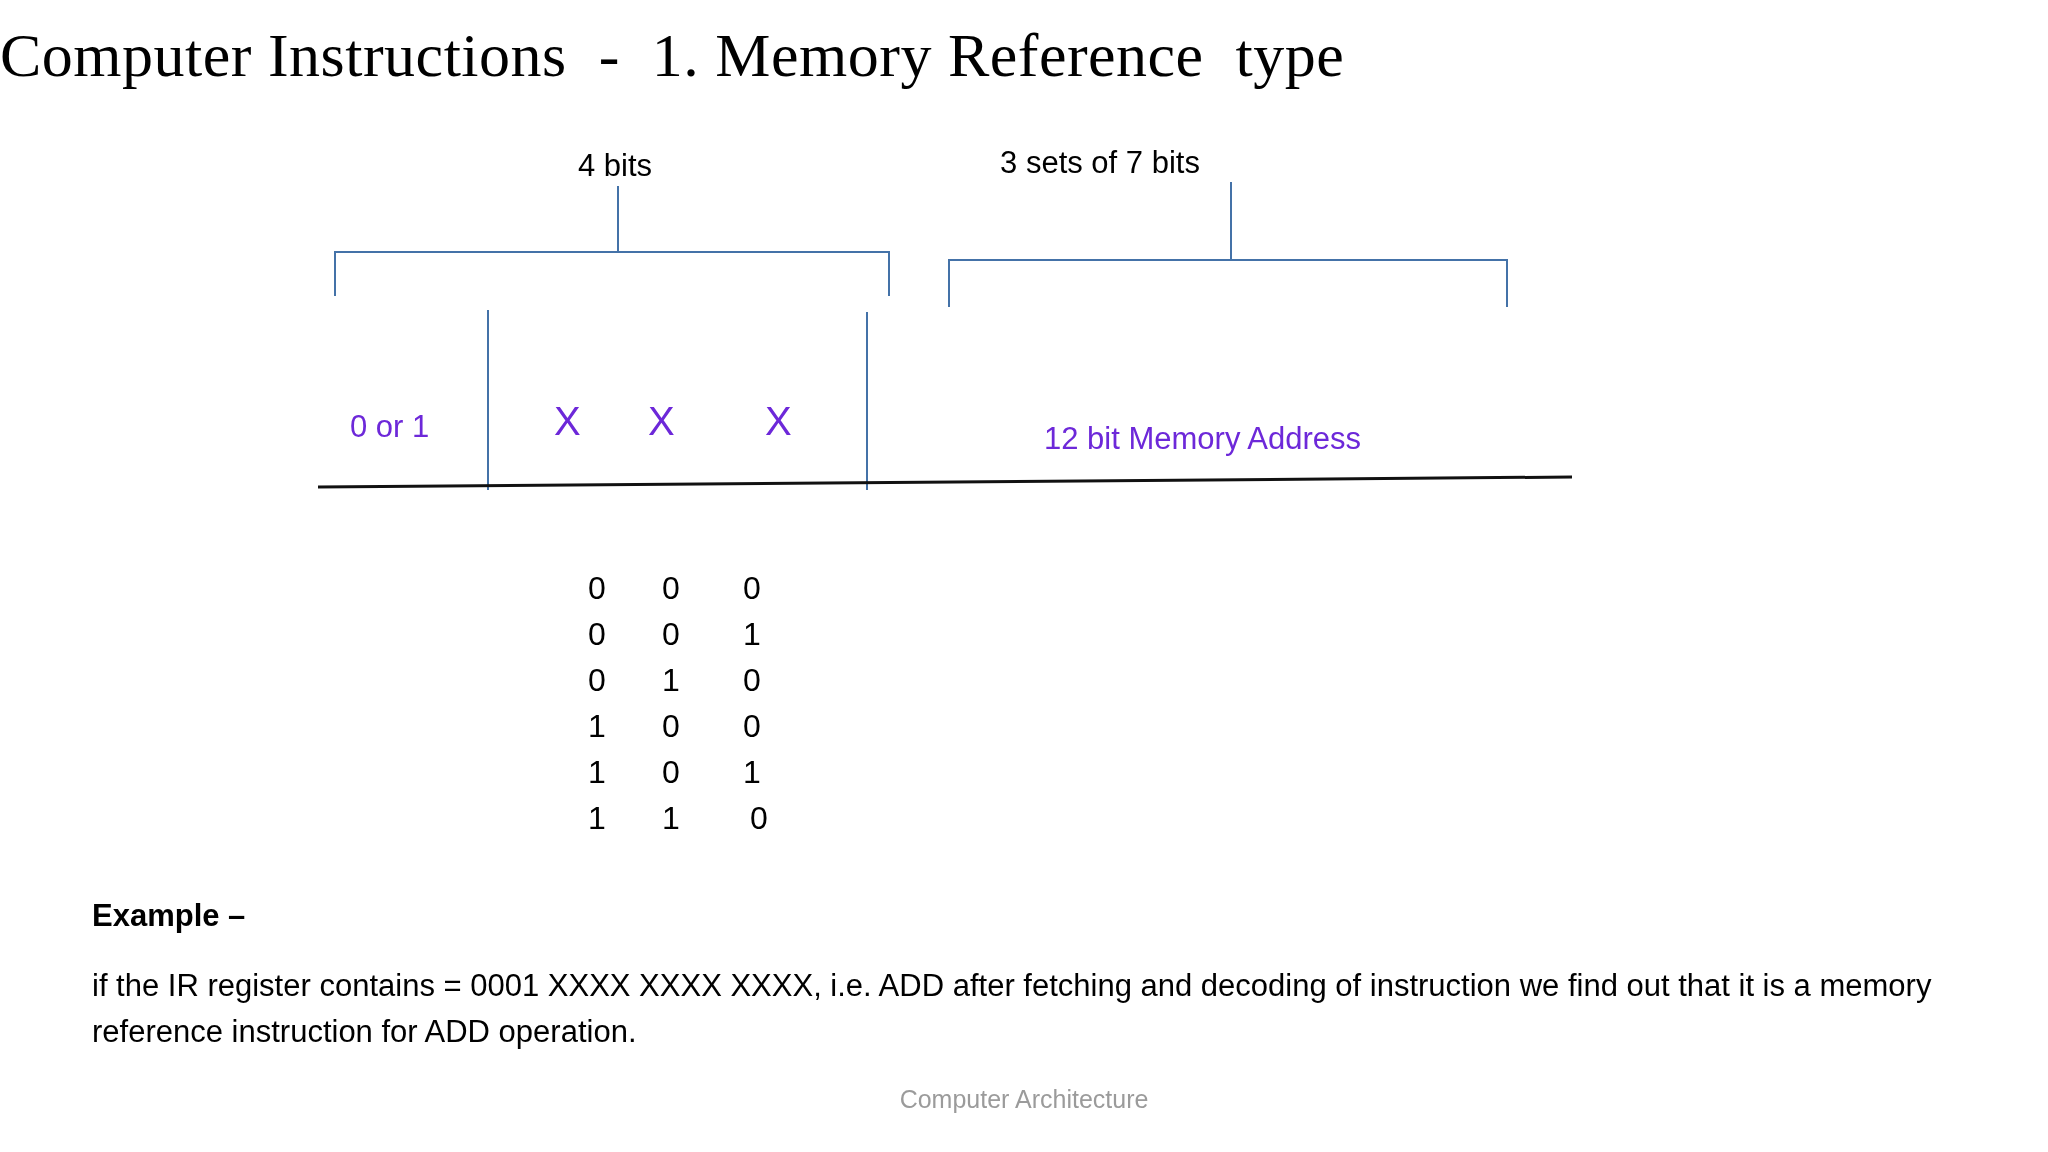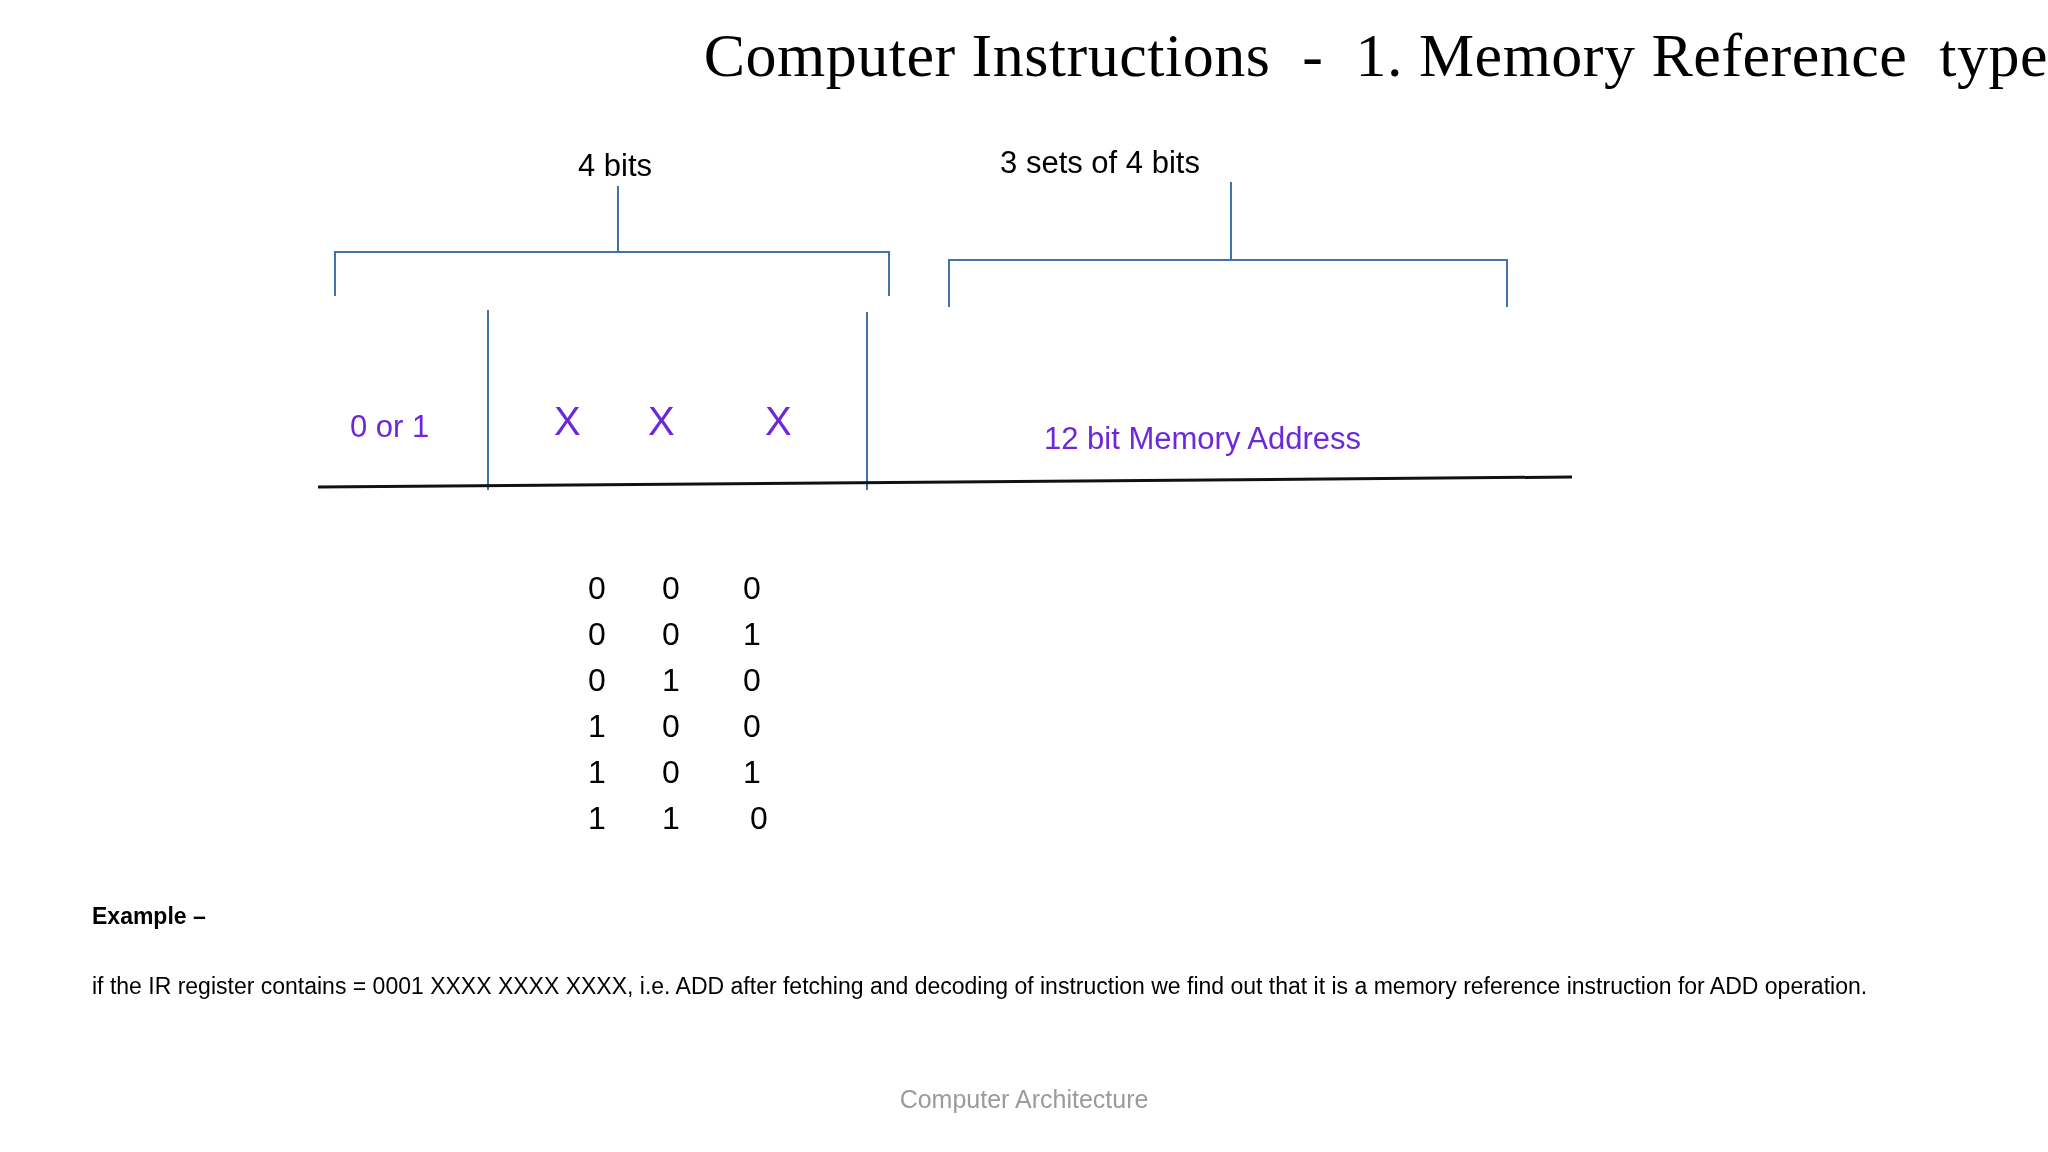--- a/index.html
+++ b/index.html
@@ -16,21 +16,21 @@
     font-family: "Liberation Sans", sans-serif;
     color: #000000;
   }
 
   
   #title {
     position: absolute;
     left: 0;
     top: 20px;
     width: 2048px;
-    text-align: right;
+    text-align: left;
     font-family: "Liberation Serif", serif;
     font-size: 62px;
     font-weight: 400;
     letter-spacing: 0.5px;
     color: #000000;
     white-space: pre;
   }
 
   
   .bracket-label {
@@ -136,21 +136,21 @@
   }
   #opcode-table tr:last-child td:last-child { padding-left: 14px; }
 
   
   #example-block {
     position: absolute;
     left: 92px;
     top: 893px;
     width: 1880px;
     font-family: "Liberation Sans", sans-serif;
-    font-size: 23px;
+    font-size: 31px;
     line-height: 46px;
     color: #000000;
   }
   #example-heading {
     font-weight: bold;
     display: block;
   }
   #example-body {
     display: block;
     white-space: normal;
@@ -170,21 +170,21 @@
   }
 </style>
 </head>
 <body>
 
 <div id="slide">
 
   <div id="title">Computer Instructions  -  1. Memory Reference  type</div>
 
   <div class="bracket-label" id="label-4bits">4 bits</div>
-  <div class="bracket-label" id="label-3sets">3 sets of 4 bits</div>
+  <div class="bracket-label" id="label-3sets">3 sets of 7 bits</div>
 
   <div class="bracket" id="bracket-left">
     <div class="stem"></div>
     <div class="top"></div>
     <div class="arm arm-l"></div>
     <div class="arm arm-r"></div>
   </div>
 
   <div class="bracket" id="bracket-right">
     <div class="stem"></div>

